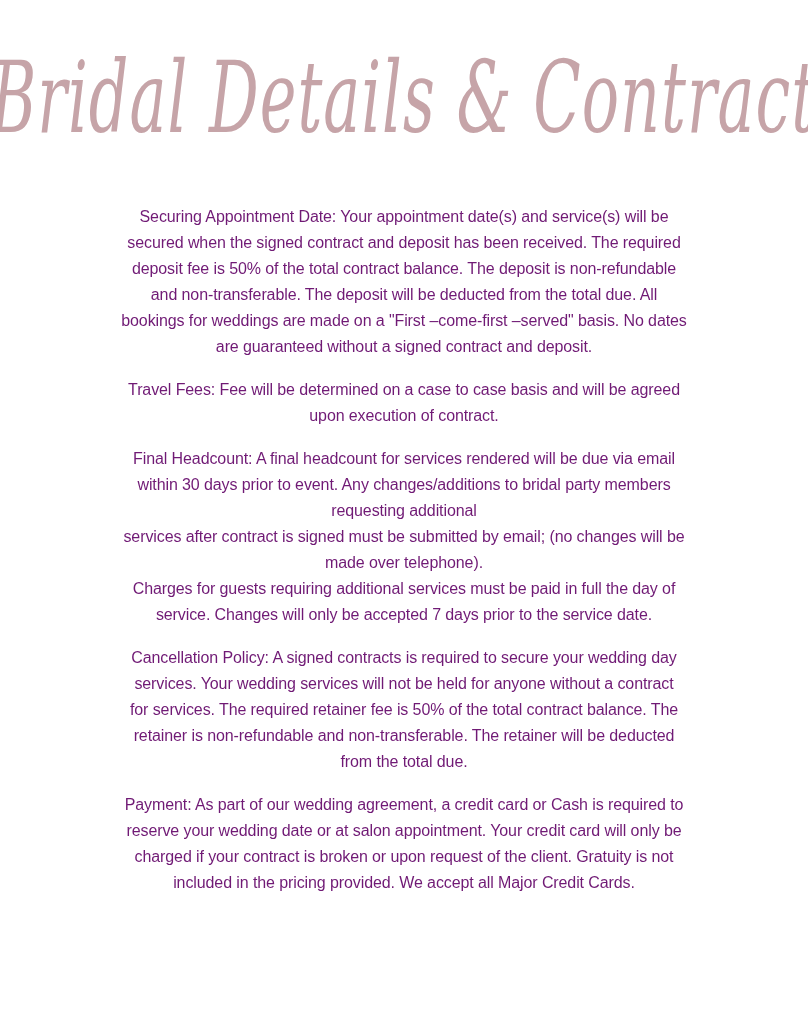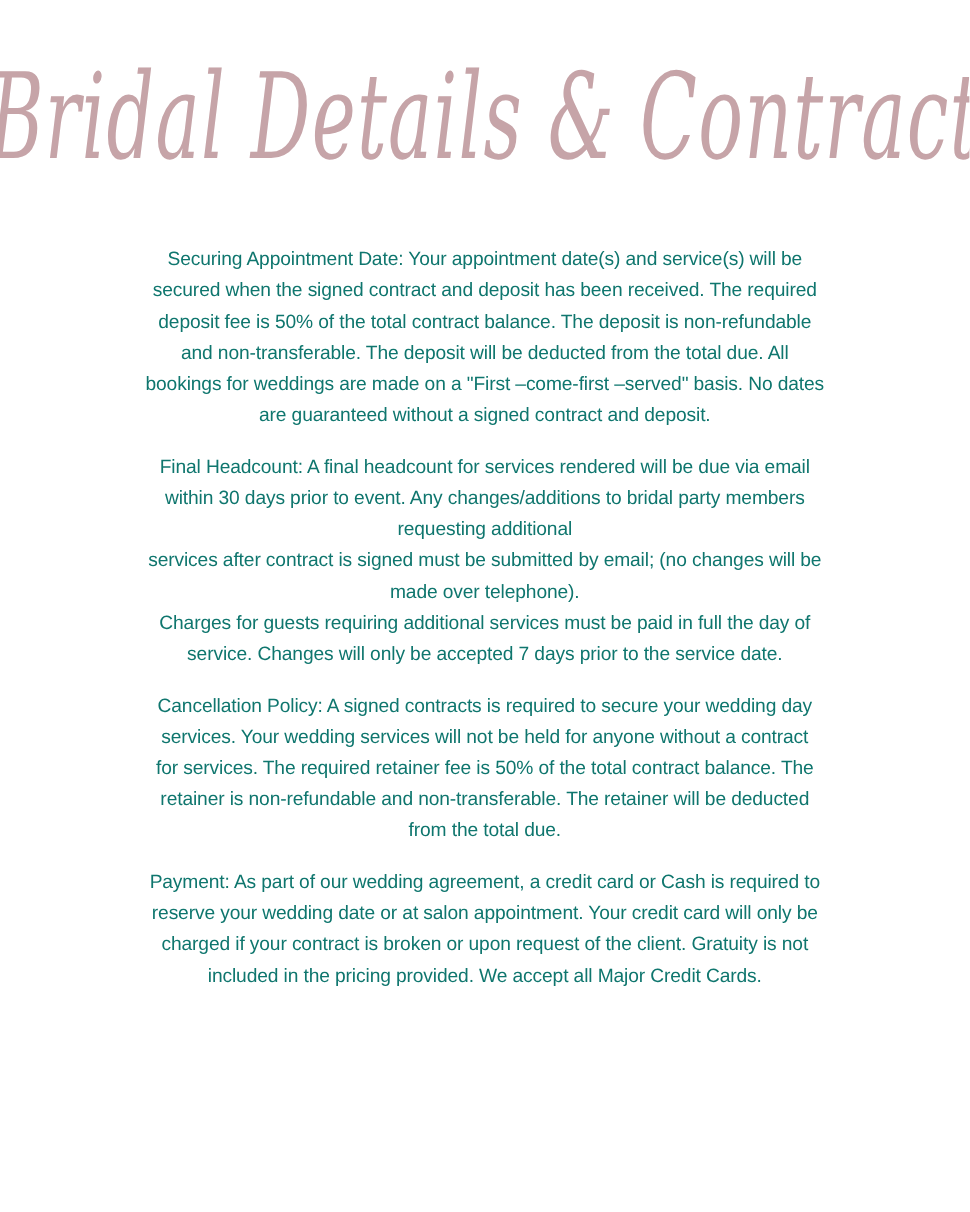--- a/index.html
+++ b/index.html
@@ -32,21 +32,21 @@
     white-space: nowrap;
     transform: scaleY(1.6);
     transform-origin: center;
     letter-spacing: 1px;
     margin: 0;
   }
   .content {
     width: 744px;
     margin: 32px auto 0;
     text-align: center;
-    color: #0f766e;
+    color: #701a75;
     font-size: 16px;
     line-height: 26px;
     letter-spacing: -0.1px;
   }
   .content p {
     margin: 0 0 17px 0;
     white-space: pre-line;
   }
 </style>
 </head>
@@ -58,20 +58,22 @@
     <h1 class="title">Bridal Details &amp; Contract</h1>
   </div>
 
   <div class="content">
     <p>Securing Appointment Date: Your appointment date(s) and service(s) will be
 secured when the signed contract and deposit has been received. The required
 deposit fee is 50% of the total contract balance. The deposit is non-refundable
 and non-transferable. The deposit will be deducted from the total due.  All
 bookings for weddings are made on a "First –come-first –served" basis. No dates
 are guaranteed without a signed contract and deposit.</p>
+    <p>Travel Fees:  Fee will be determined on a case to case basis and will be agreed
+upon execution of contract.</p>
     <p>Final Headcount:  A final headcount for services rendered will be due via email
 within 30 days prior to event. Any changes/additions to bridal party members
 requesting additional
 services after contract is signed must be submitted by email; (no changes will be
 made over telephone).
 Charges for guests requiring additional services must be paid in full the day of
 service.  Changes will only be accepted 7 days prior to the service date.</p>
     <p>Cancellation Policy: A signed contracts is required to secure your wedding day
 services. Your wedding services will not be held for anyone without a contract
 for services. The required retainer fee is 50% of the total contract balance. The

